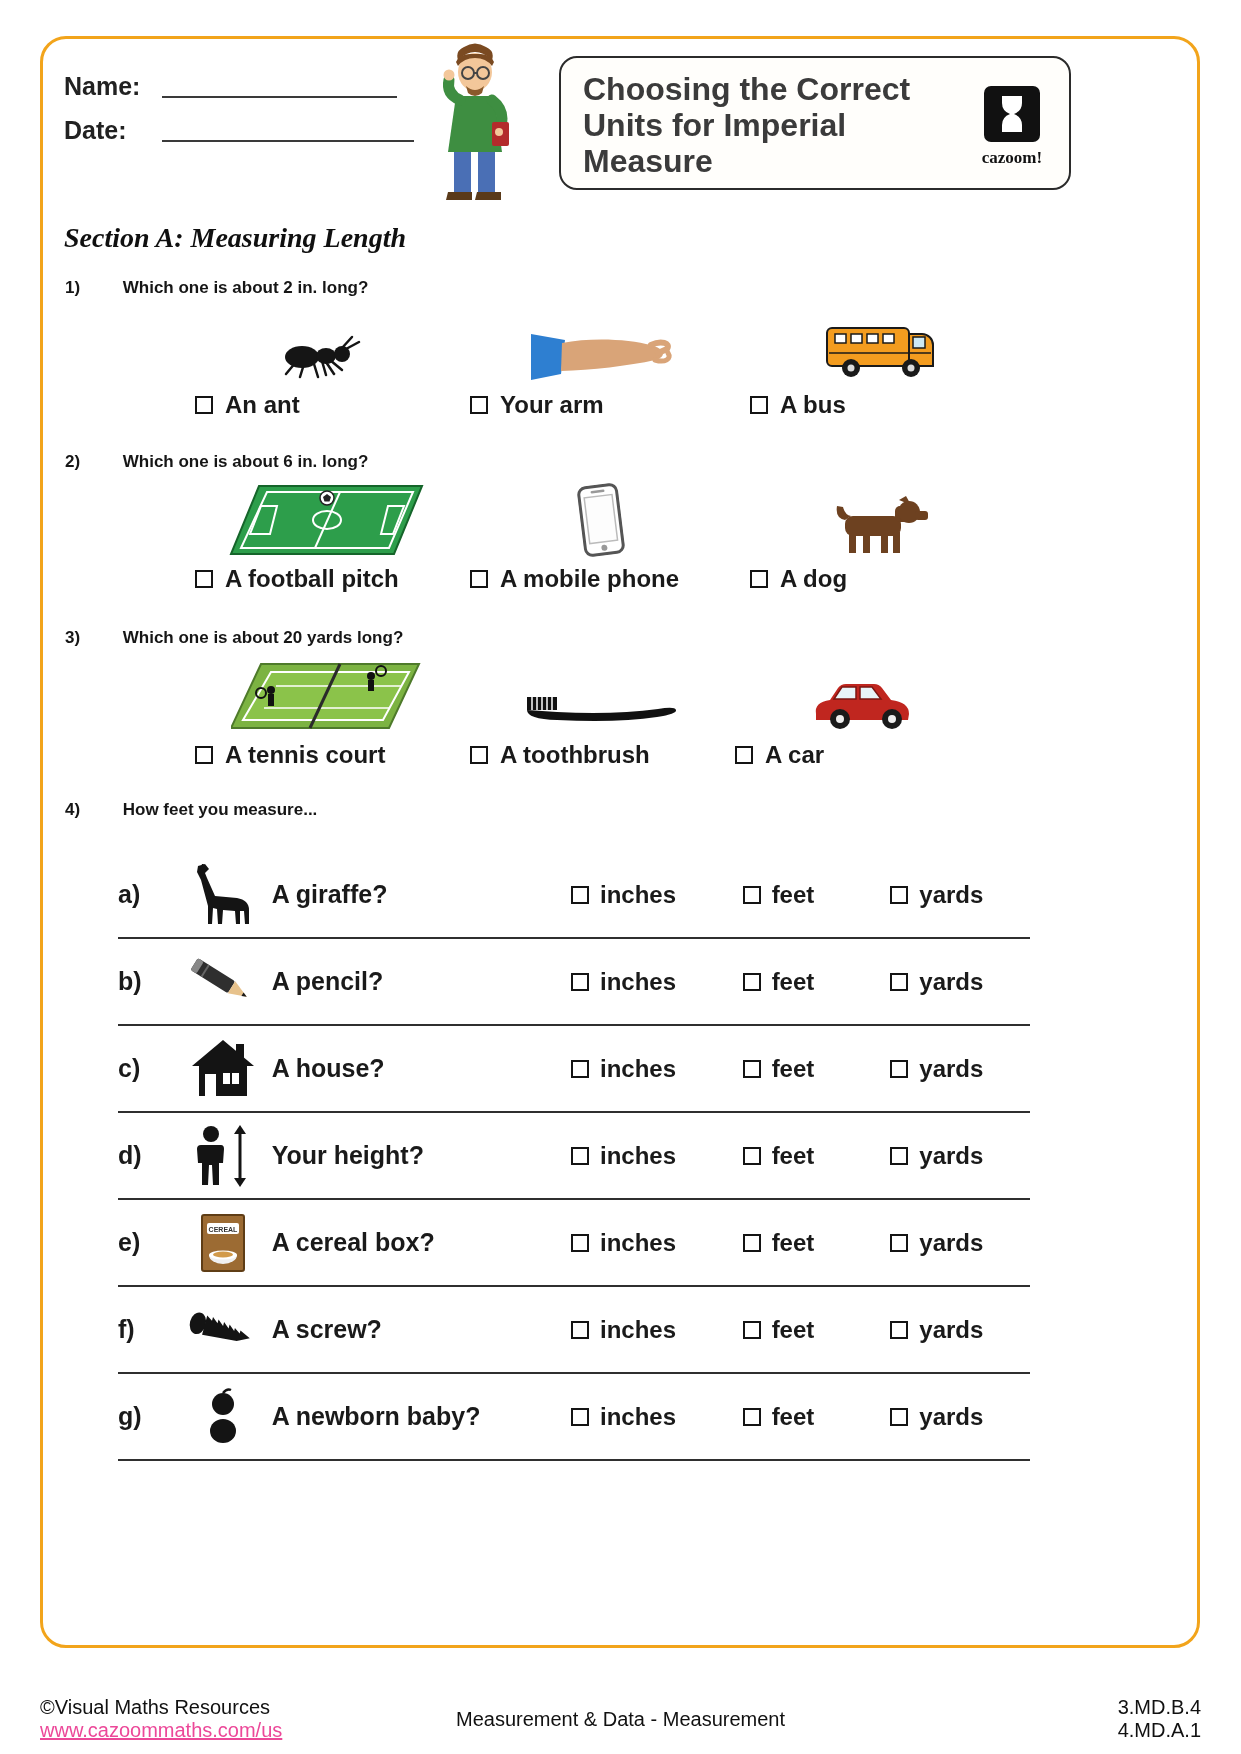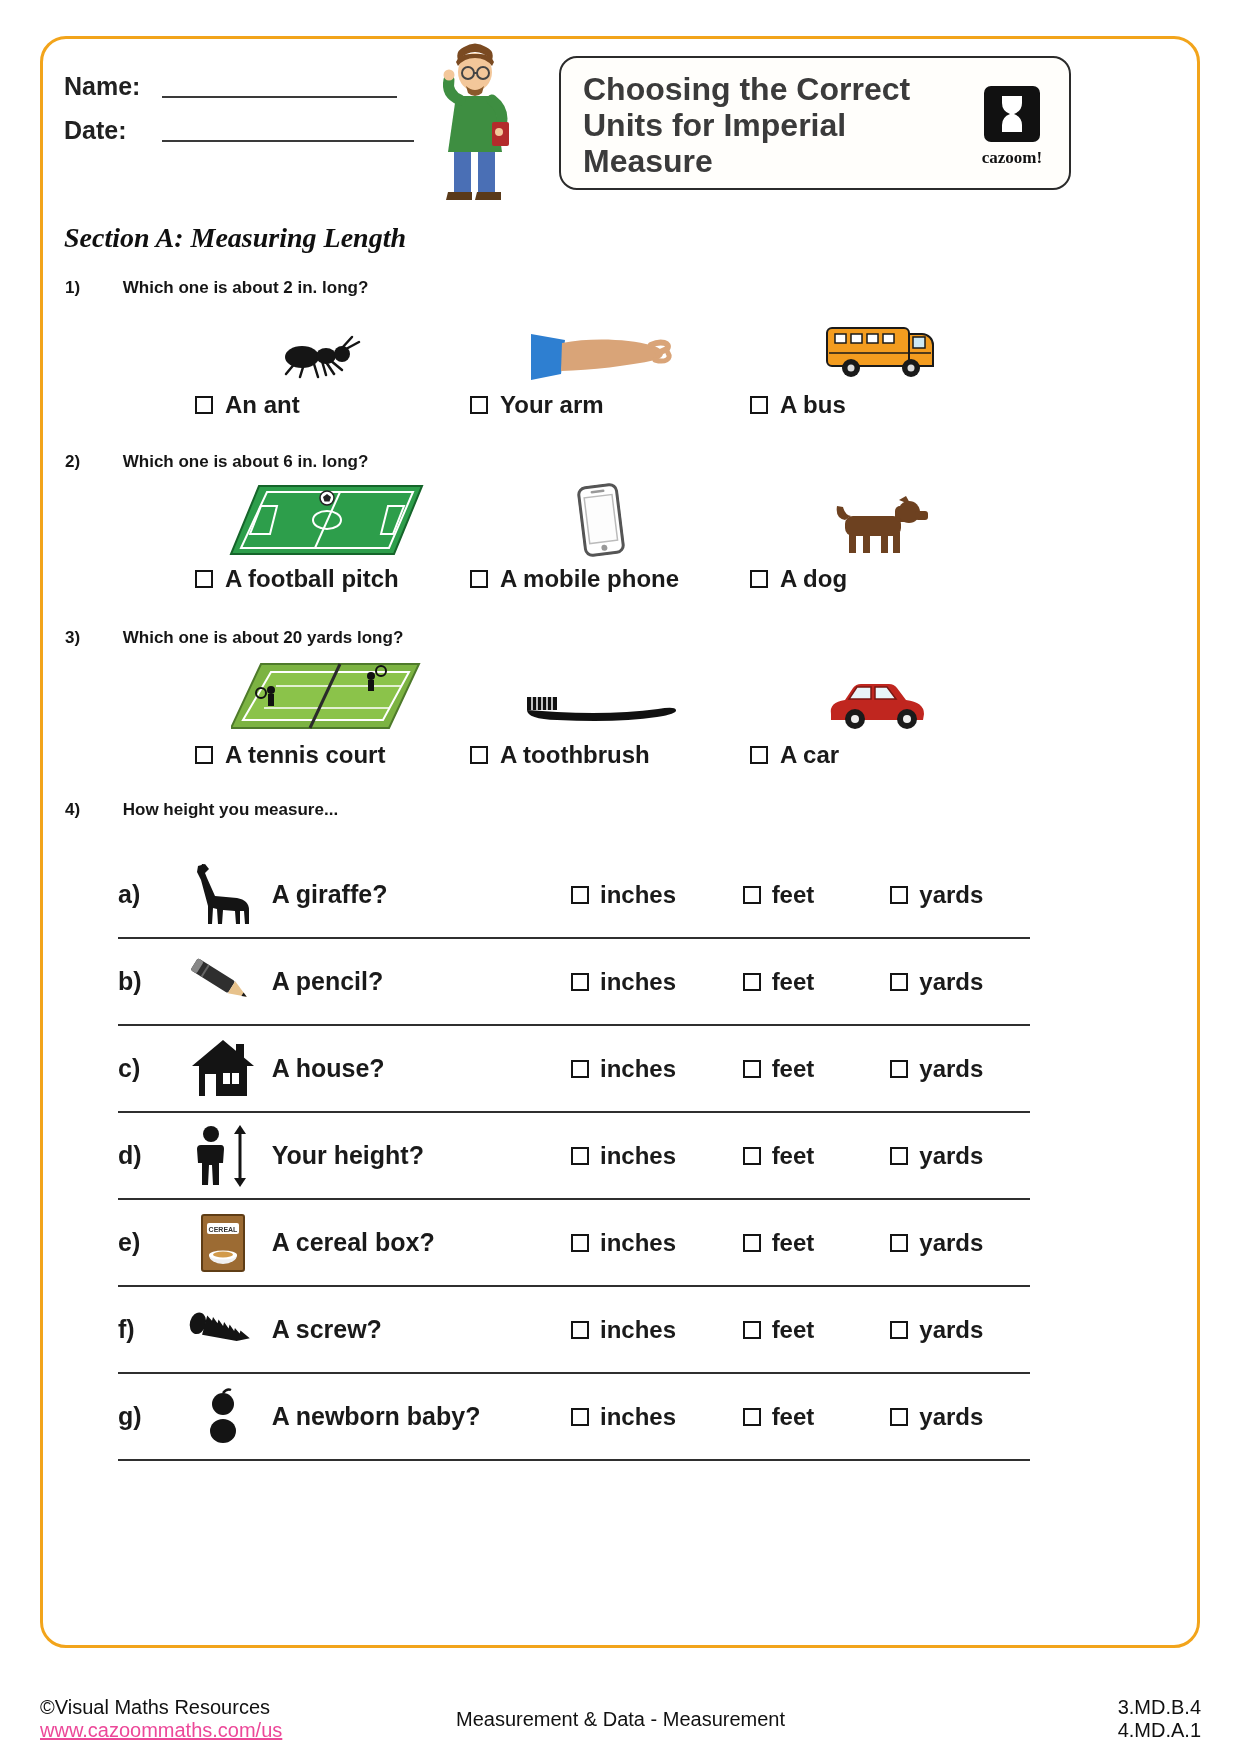--- a/index.html
+++ b/index.html
@@ -289,42 +289,42 @@
             <line x1="28" y1="3" x2="28" y2="16"></line>
           </g>
           <path d="M3,16 q0,9 30,10 q60,3 100,-3 q20,-3 19,-7 q-1,-4 -18,-1 q-45,6 -101,3 l-30,-2 z" fill="#111"></path>
         </svg>
       </div>
       <div class="opt-label-row">
         <span class="checkbox"></span>
         <span>A toothbrush</span>
       </div>
     </div>
-    <div class="opt" style="left:750px">
+    <div class="opt" style="left:735px">
       <div class="icon-area">
         <svg width="112" height="58" viewBox="0 0 112 58">
           <path d="M6,40 q-2,-12 14,-14 l8,-12 q3,-4 8,-4 h28 q5,0 8,4 l9,12 q18,2 18,14 l-1,6 h-92 z" fill="#c0261f"></path>
           <path d="M32,13 h14 v12 h-22 z" fill="#e8f4f8" stroke="#7a1612" stroke-width="1.5"></path>
           <path d="M50,13 h12 l9,12 h-21 z" fill="#e8f4f8" stroke="#7a1612" stroke-width="1.5"></path>
           <circle cx="30" cy="45" r="10" fill="#1a1a1a"></circle>
             <circle cx="30" cy="45" r="4" fill="#eee"></circle>
           <circle cx="82" cy="45" r="10" fill="#1a1a1a"></circle>
             <circle cx="82" cy="45" r="4" fill="#eee"></circle>
         </svg>
       </div>
       <div class="opt-label-row">
         <span class="checkbox"></span>
         <span>A car</span>
       </div>
     </div>
   </div>
 
   <div class="question" style="top:800px">
     <span class="q-num">4)</span>
-    <span class="q-prompt">How height you measure...</span>
+    <span class="q-prompt">How feet you measure...</span>
   </div>
 
   <div class="measure-table">
 
     <div class="m-row">
       <span class="m-letter">a)</span>
       <span class="m-icon">
         <svg width="64" height="62" viewBox="0 0 64 62">
           <path fill="#141414" d="M7,2 L14,0 L18,5 L14,9 L16,14 L24,32 L46,34 Q58,36 58,46 L58,60 L54,60 L53,47 L49,47 L49,60 L45,60 L44,47 L32,46 L31,60 L27,60 L26,45 L22,44 L21,60 L17,60 L17,42 L10,16 L6,8 Z"></path>
           <line x1="12" y1="1" x2="11" y2="-3" stroke="#141414" stroke-width="2"></line>

